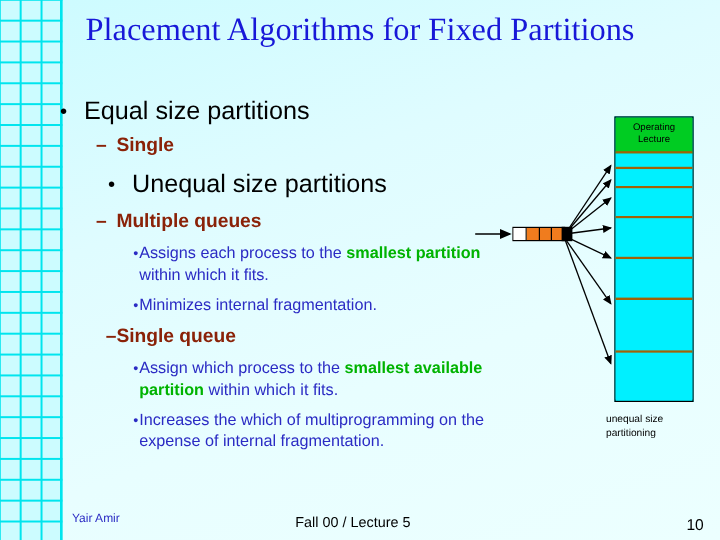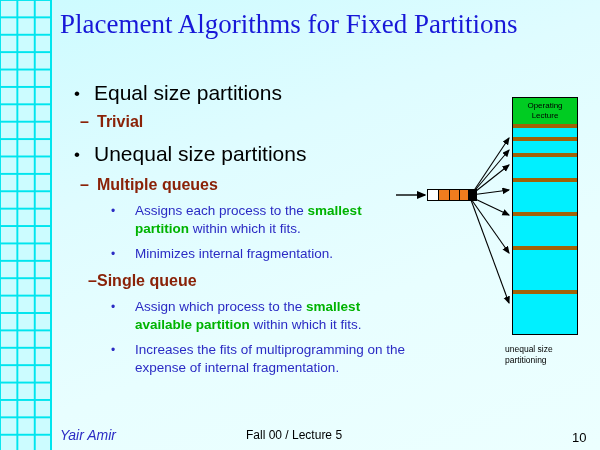--- a/index.html
+++ b/index.html
@@ -35,34 +35,34 @@
     width: 2px; height: 450px;
     background: #00e5ee;
   }
 
   
   #title {
     position: absolute;
     left: 60px;
     top: 8px;
     width: 480px;
+    text-align: center;
     font-family: "Liberation Serif", "DejaVu Serif", serif;
     font-size: 27px;
     line-height: 33px;
     color: #1818d8;
     letter-spacing: 0px;
   }
 
   
   .lvl1 {
     position: absolute;
     font-size: 21px;
     color: #000000;
     white-space: nowrap;
-    margin-left: 24px;
   }
   .lvl1 .mk {
     display: inline-block;
     width: 20px;
     font-size: 17px;
     vertical-align: 1px;
   }
   .lvl2 {
     position: absolute;
     font-size: 16px;
@@ -82,21 +82,21 @@
     color: #2b2bc4;
   }
   .lvl3 .mk {
     position: absolute;
     left: 0;
     top: 0;
     font-size: 12px;
   }
   .lvl3 .tx {
     display: block;
-    margin-left: 24px;
+    margin-left: 5px;
   }
   .hl {
     color: #00b300;
     font-weight: bold;
   }
 
   
   #memblock {
     position: absolute;
     left: 512px;
@@ -105,21 +105,21 @@
     height: 238px;
     border: 1.5px solid #000000;
     box-sizing: border-box;
     background: #00f0ff;
   }
   .part {
     position: absolute;
     left: 0;
     width: 100%;
     box-sizing: border-box;
-    border-bottom: 4px solid #a16207;
+    border-bottom: 2px solid #a16207;
     background: #00f0ff;
   }
   .part.os {
     background: #00cc22;
     color: #000000;
     font-size: 8px;
     line-height: 10px;
     text-align: center;
     padding-top: 3px;
     font-family: "Liberation Sans", sans-serif;
@@ -171,23 +171,22 @@
     left: 0; top: 0;
     width: 600px; height: 450px;
     pointer-events: none;
   }
 
   
   #footer-author {
     position: absolute;
     left: 60px;
     top: 427px;
-    font-size: 14px;
+    font-size: 10px;
     color: #2b2bc4;
-    font-style: italic;
   }
   #footer-center {
     position: absolute;
     left: 246px;
     top: 428px;
     font-size: 12px;
     color: #000000;
   }
   #footer-page {
     position: absolute;
@@ -205,24 +204,24 @@
   <div id="grid-band"></div>
   <div id="grid-band-edge"></div>
 
   <div id="title">Placement Algorithms for Fixed Partitions</div>
 
   <div class="lvl1" style="left:50px; top:81px;">
     <span class="mk">•</span><span>Equal size partitions</span>
   </div>
 
   <div class="lvl2" style="left:80px; top:113px;">
-    <span class="mk">–</span><span>Trivial</span>
-  </div>
-
-  <div class="lvl1" style="left:50px; top:142px;">
+    <span class="mk">–</span><span>Single</span>
+  </div>
+
+  <div class="lvl1" style="left:50px; top:142px;padding-left:40px;">
     <span class="mk">•</span><span>Unequal size partitions</span>
   </div>
 
   <div class="lvl2" style="left:80px; top:176px;">
     <span class="mk">–</span><span>Multiple queues</span>
   </div>
 
   <div class="lvl3" style="left:111px; top:202px; width:300px;">
     <span class="mk">•</span>
     <span class="tx"><span>Assigns each process to the </span><span class="hl">smallest partition</span><span> within which it fits.</span></span>
@@ -237,21 +236,21 @@
     <span class="mk">–</span><span>Single queue</span>
   </div>
 
   <div class="lvl3" style="left:111px; top:298px; width:306px;">
     <span class="mk">•</span>
     <span class="tx"><span>Assign which process to the </span><span class="hl">smallest available partition</span><span> within which it fits.</span></span>
   </div>
 
   <div class="lvl3" style="left:111px; top:341px; width:300px;">
     <span class="mk">•</span>
-    <span class="tx">Increases the fits of multiprogramming on the expense of internal fragmentation.</span>
+    <span class="tx">Increases the which of multiprogramming on the expense of internal fragmentation.</span>
   </div>
 
   <div id="memblock">
     <div class="part os" style="top:0px; height:30px;">
       <div>Operating</div>
       <div>Lecture</div>
     </div>
     <div class="part" style="top:30px; height:13px;"></div>
     <div class="part" style="top:43px; height:16px;"></div>
     <div class="part" style="top:59px; height:25px;"></div>

